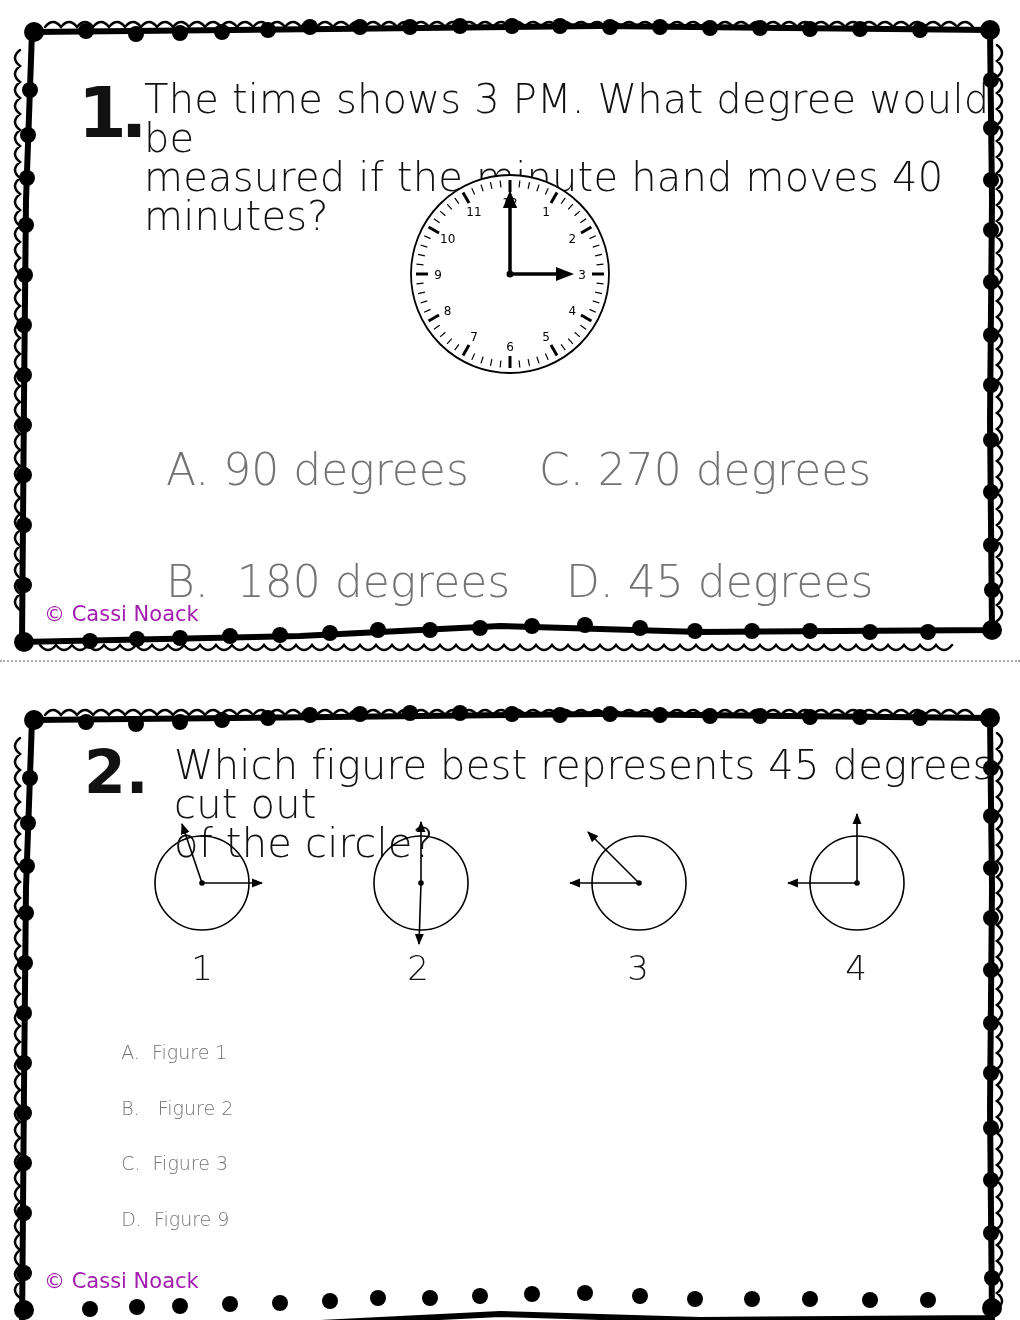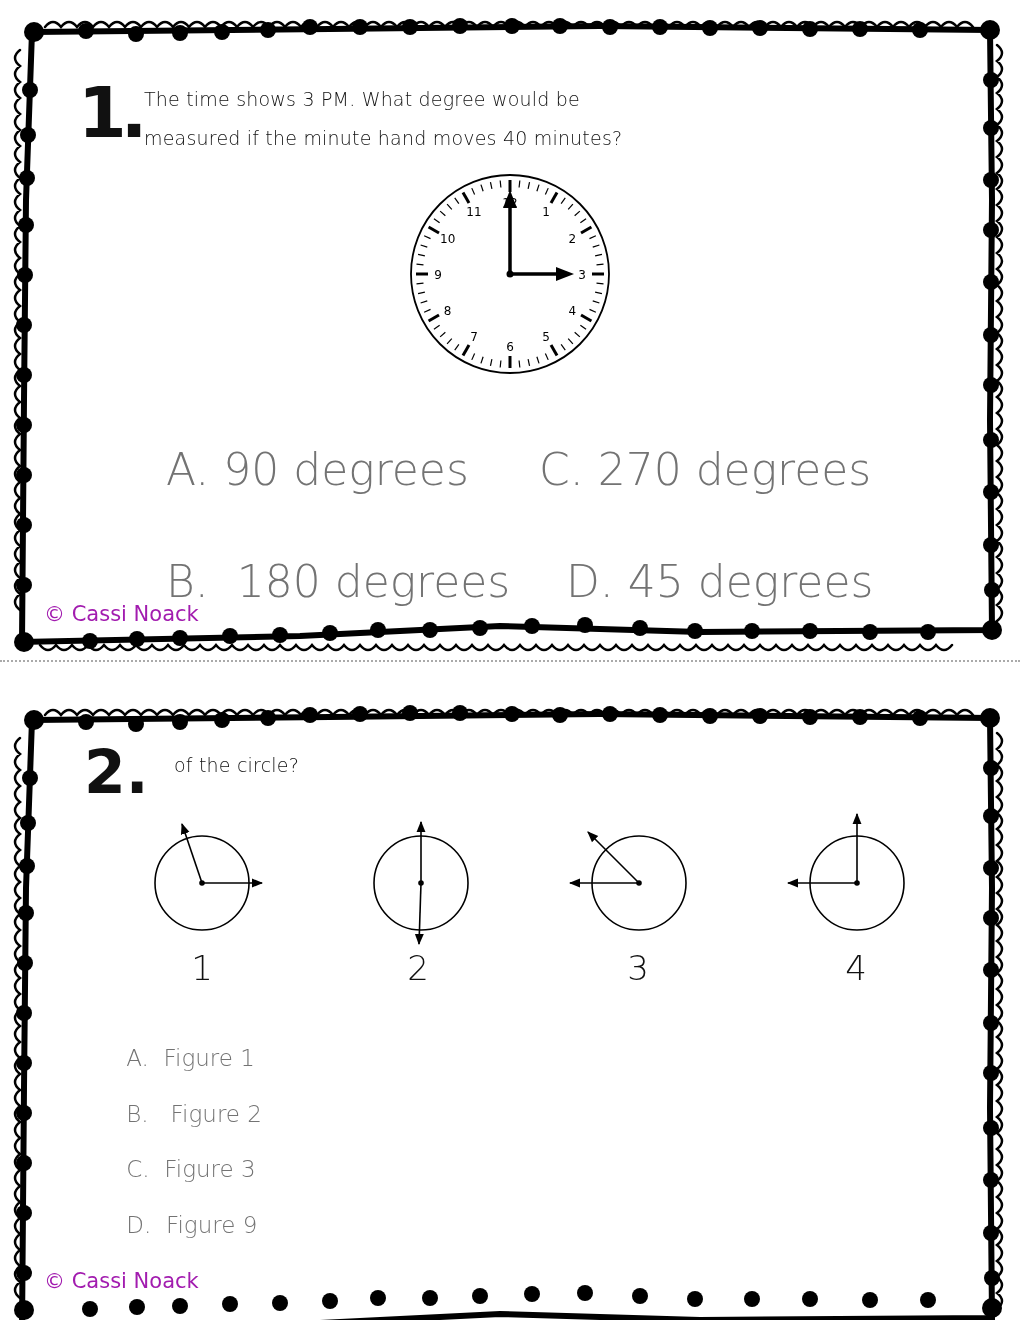--- a/index.html
+++ b/index.html
@@ -5,24 +5,24 @@
     html, body { margin: 0; padding: 0; background: #ffffff; }
     body { width: 1020px; height: 1320px; position: relative; overflow: hidden;
            font-family: "DejaVu Sans", sans-serif; color: #111; }
     .card { position: absolute; left: 0; top: 0; width: 1020px; height: 660px; }
     .card2 { top: 660px; }
     .frame { position: absolute; left: 0; top: 0; }
     .divider { position: absolute; left: 0; top: 660px; width: 1020px; height: 0;
                border-top: 2px dotted #aaa; }
     .qnum { position: absolute; font-family: "DejaVu Sans", sans-serif; font-weight: bold; color: #111; line-height: 1; }
     .qtext { position: absolute; font-family: "DejaVu Sans", sans-serif; font-weight: 200;
-             font-size: 19px; line-height: 39px; letter-spacing: 0.2px; color: #111; }
+             font-size: 40px; line-height: 39px; letter-spacing: 0.2px; color: #111; }
     .choice { position: absolute; font-family: "DejaVu Sans", sans-serif; color: #737373; white-space: pre; }
     .choice-lg { font-size: 44px; font-weight: 200; }
-    .choice-sm { font-size: 23px; font-weight: 200; }
+    .choice-sm { font-size: 19px; font-weight: 200; }
     .copyright { position: absolute; font-size: 21px; color: #a21caf; font-family: "DejaVu Sans", sans-serif; }
     .fig-label { position: absolute; font-size: 34px; font-weight: 200; width: 60px; text-align: center; }
     svg text { font-family: "DejaVu Sans", sans-serif; }
   </style>
 </head>
 <body>
 
 <div class="card">
   <svg class="frame" width="1020" height="660" viewBox="0 0 1020 660">
     <g id="frame1" fill="none" stroke="#000" stroke-linecap="round">
@@ -280,20 +280,21 @@
       <circle cx="695" cy="611" r="8"></circle>
         <circle cx="752" cy="611" r="8"></circle>
         <circle cx="810" cy="611" r="8"></circle>
       <circle cx="870" cy="612" r="8"></circle>
         <circle cx="928" cy="612" r="8"></circle>
     </g>
   </svg>
 
   <div class="qnum" style="left:84px; top:82px; font-size:60px;">2.</div>
   <div class="qtext" style="left:174px; top:86px;">
+    <div>Which figure best represents 45 degrees cut out</div>
     <div>of the circle?</div>
   </div>
 
   <svg style="position:absolute; left:0; top:0;" width="1020" height="660">
     <defs>
       <marker id="arr" viewBox="0 0 10 10" refX="9" refY="5" markerWidth="7" markerHeight="7" orient="auto-start-reverse">
         <path d="M0,1 L10,5 L0,9 Z" fill="#000"></path>
       </marker>
     </defs>
     <g stroke="#000" stroke-width="1.6" fill="none">

